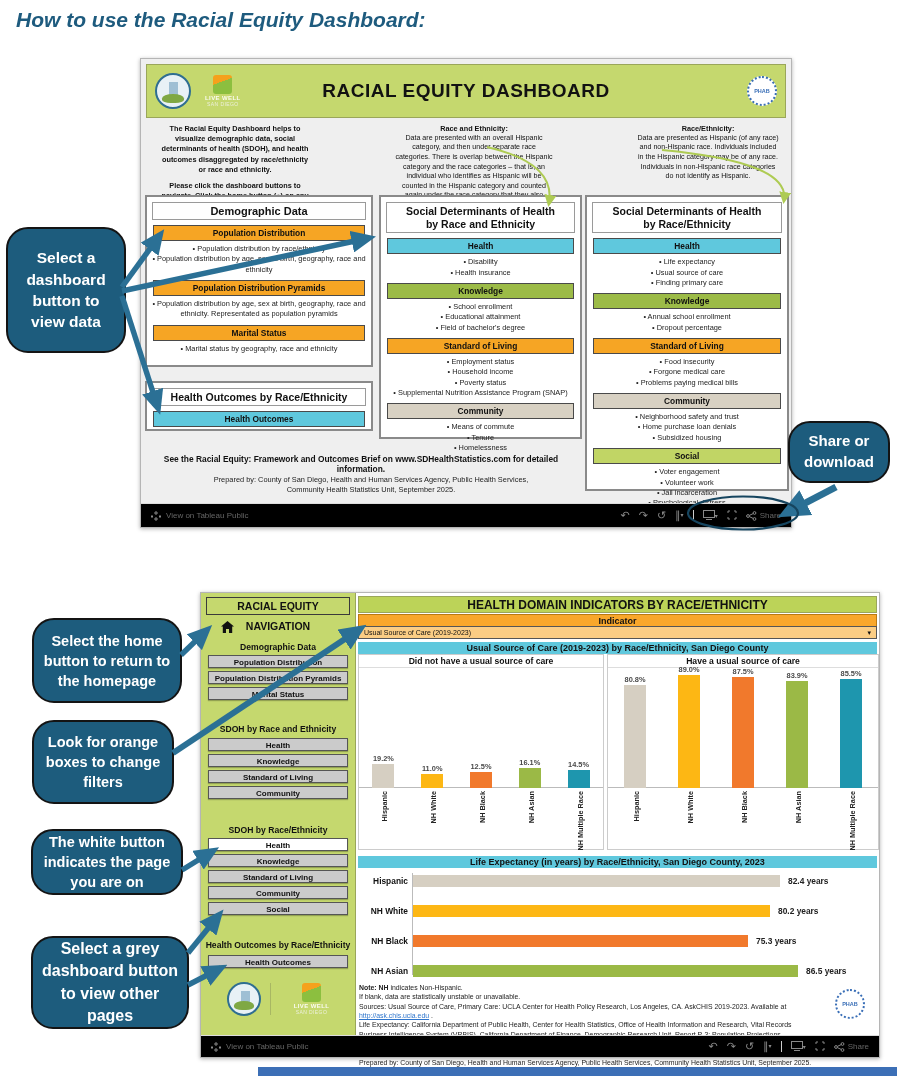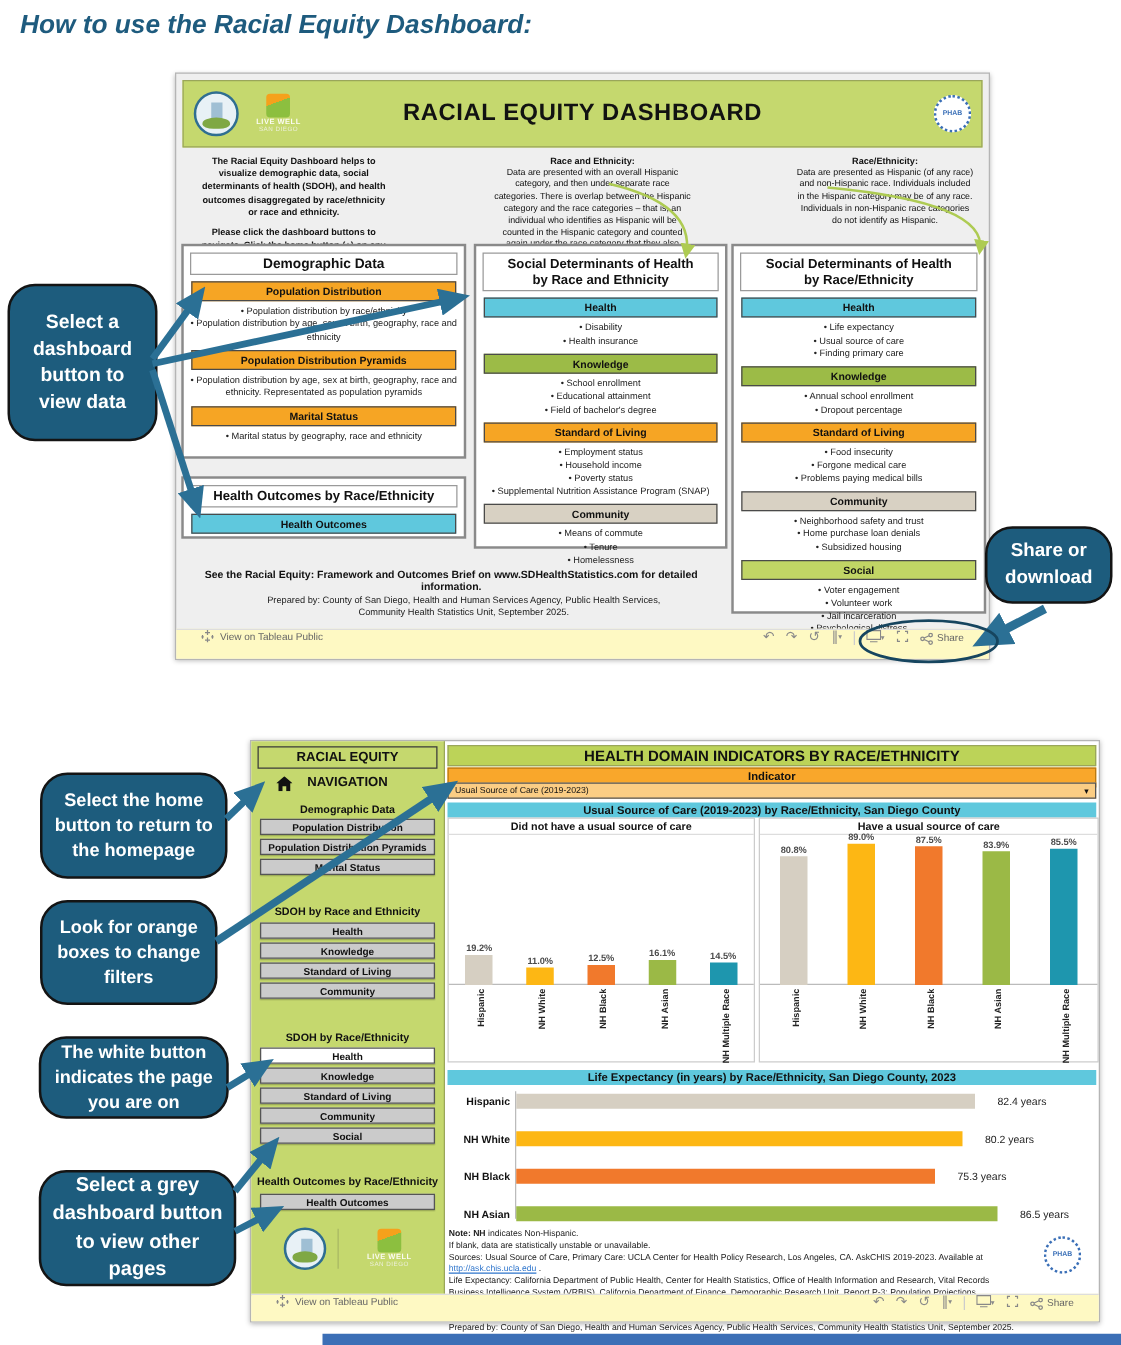--- a/index.html
+++ b/index.html
@@ -54,22 +54,22 @@
   .g-cyan{background:#5FC8DD;}
   .g-green{background:#9CBB47;}
   .g-tan{background:#D8D1C3;}
   .g-social{background:#C1D565;}
   .bullets{margin:3px 4px 5px;font-size:7.4px;text-align:center;line-height:1.4;color:#222;}
   .bullet::before{content:"• ";}
   .d1-see{position:absolute;left:8px;top:395px;width:424px;text-align:center;font-size:8.4px;font-weight:bold;}
   .d1-prep{position:absolute;left:40px;top:416px;width:380px;text-align:center;font-size:7.4px;line-height:1.35;color:#222;}
 
   
-  .tbar{position:absolute;left:0;right:0;bottom:0;background:#fef9c3;border-top:1px solid #ddd;
-        display:flex;align-items:flex-start;padding:0 20px;box-sizing:border-box;color:#777;}
+  .tbar{position:absolute;left:0;right:0;bottom:0;background:#000000;border-top:1px solid #ddd;
+        display:flex;align-items:center;padding:0 10px;box-sizing:border-box;color:#777;}
   .tbar.t1{height:24px;}
   .tbar.t2{height:22px;}
   .t-left{display:flex;align-items:center;gap:5px;font-size:8px;color:#666;cursor:pointer;}
   .t-right{margin-left:auto;display:flex;align-items:center;gap:9px;font-size:11px;color:#8a8a8a;}
   .t-ic{cursor:pointer;line-height:1;}
   .t-ic small{font-size:6px;vertical-align:2px;}
   .t-sep{width:1px;height:11px;background:#ccc;}
   .t-share{display:flex;align-items:center;gap:3px;font-size:8px;color:#666;cursor:pointer;}
 
   
@@ -111,21 +111,21 @@
   .vbar{width:22px;}
   .vcat{position:relative;width:10px;height:58px;margin-top:3px;}
   .vcat span{position:absolute;left:2px;top:0;transform:rotate(-90deg) translateX(-100%);transform-origin:0 0;
              white-space:nowrap;font-size:7.3px;font-weight:bold;color:#222;}
   .hchart{position:absolute;left:0;top:278px;width:100%;height:108px;}
   .haxis{position:absolute;left:56px;top:2px;bottom:4px;width:1px;background:#bbb;}
   .hbars{position:absolute;left:0;top:4px;right:0;}
   .hrow{display:flex;align-items:center;height:12px;margin-bottom:18px;}
   .hlab{width:52px;text-align:right;padding-right:5px;font-size:8.4px;font-weight:bold;flex:0 0 auto;}
   .hbar{height:12px;flex:0 0 auto;}
-  .hval{margin-left:18px;font-size:8.4px;font-weight:normal;color:#222;white-space:nowrap;}
+  .hval{margin-left:8px;font-size:8.4px;font-weight:bold;color:#222;white-space:nowrap;}
   .notes{position:absolute;left:3px;top:390px;width:456px;font-size:6.9px;line-height:1.35;color:#222;}
   .notes .nb{font-weight:bold;}
   .notes a{color:#2E75CC;text-decoration:underline;cursor:pointer;}
   .phab2{position:absolute;right:14px;top:396px;}
 
   .blue-strip{position:absolute;left:258px;top:1067px;width:639px;height:9px;background:#3C6FB6;}
   .overlay{position:absolute;left:0;top:0;width:897px;height:1076px;pointer-events:none;z-index:8;}
 </style>
 </head>
 <body>

